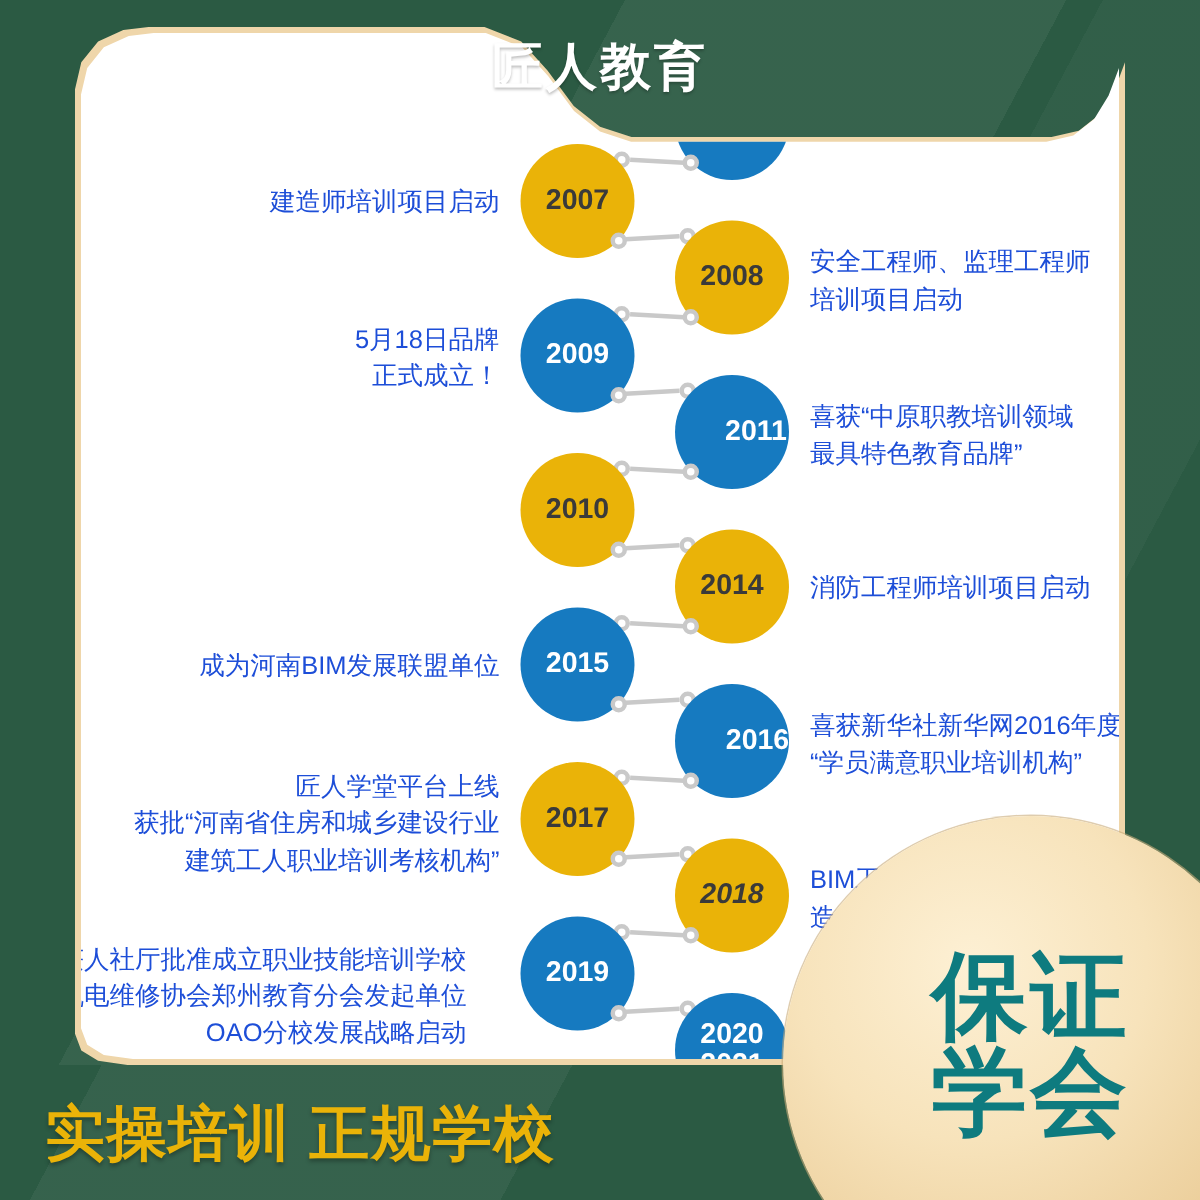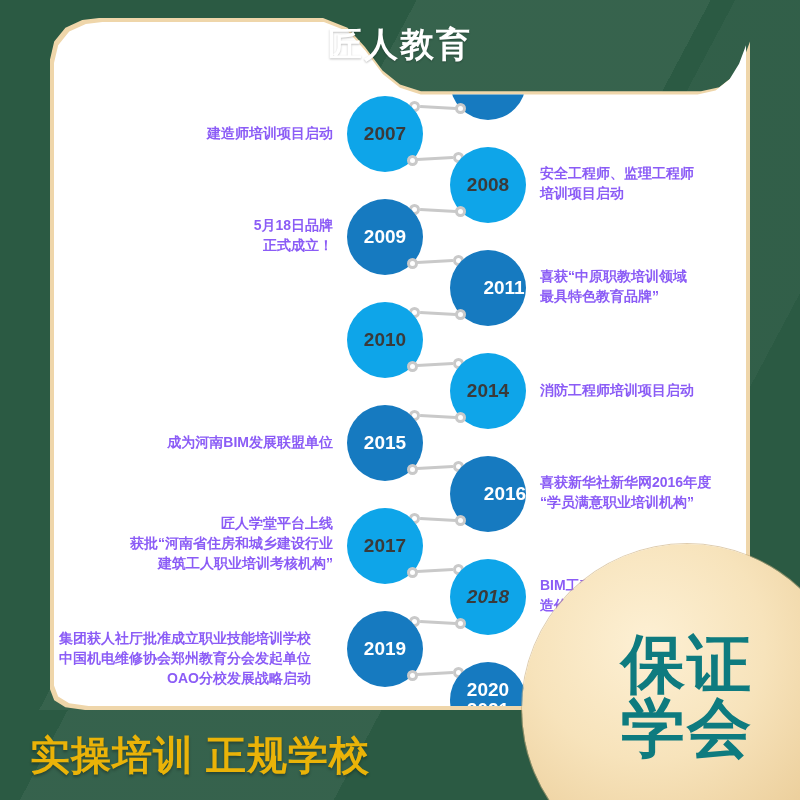--- a/index.html
+++ b/index.html
@@ -64,25 +64,25 @@
   
   #timeline{position:absolute;left:0;top:0;width:692px;height:684px;}
 
   .node{
     position:absolute;border-radius:50%;
     display:flex;align-items:center;justify-content:center;
     font-weight:bold;font-size:19px;line-height:1.05;text-align:center;
     box-sizing:border-box;
   }
   .node.blue{background:#167ac0;color:#ffffff;}
-  .node.grey{background:#0ea5e9;color:#3a3a3a;}
+  .node.grey{background:#eab308;color:#3a3a3a;}
 
   .side-text{
-    position:absolute;font-size:14px;line-height:1.45;
-    color:#8b5cf6;font-weight:bold;white-space:pre-line;
+    position:absolute;font-size:17px;line-height:1.45;
+    color:#1d4ed8;font-weight:normal;white-space:pre-line;
   }
   .side-text.left{text-align:right;}
   .side-text.right{text-align:left;}
 
   
   .conn{position:absolute;width:44px;height:30px;}
   .conn .bar{
     position:absolute;left:7px;top:13px;width:30px;height:3px;
     background:#c9c9c9;transform-origin:center;
   }

